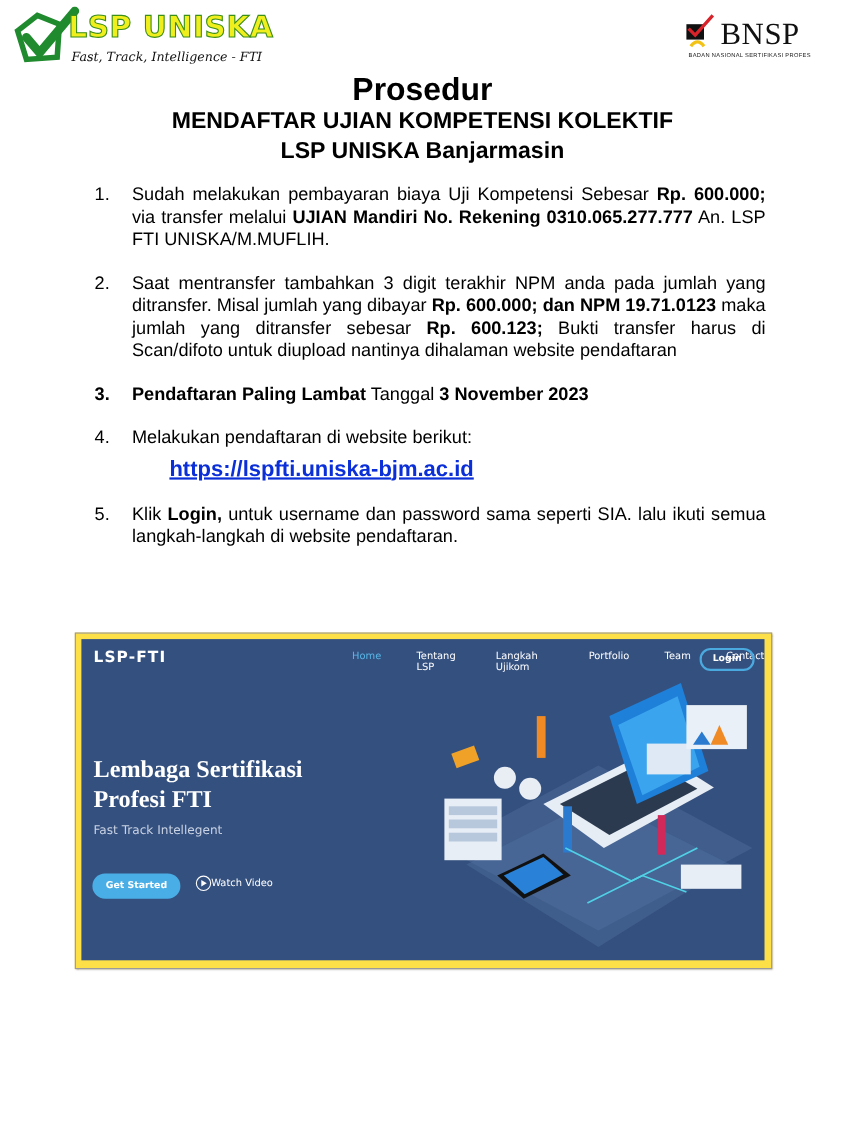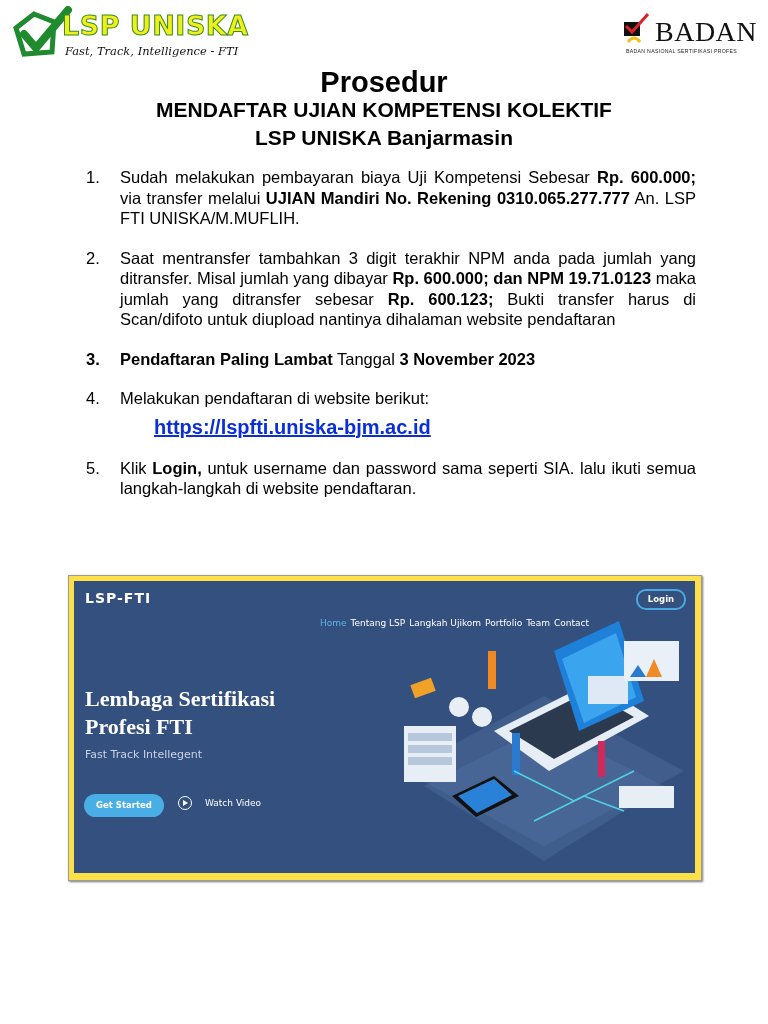--- a/index.html
+++ b/index.html
@@ -24,27 +24,27 @@
   .steps { position:absolute; left:86px; top:167px; width:610px; font-size:16.5px; line-height:20.5px; }
   .step { position:relative; padding-left:34px; text-align:justify; text-align-last:left; margin-bottom:19px; }
   .step .num { position:absolute; left:0; top:0; }
   .step b { font-weight:bold; }
   .link-wrap { text-align:center; margin-top:3px; margin-left:34px; }
   .link { color:#0a2ed8; font-weight:bold; font-size:20px; text-decoration:underline; line-height:30px; }
 
   .shot { position:absolute; left:68px; top:575px; width:632px; height:304px; border:1px solid #9a9a9a; background:#fde047; box-shadow:1px 1px 2px #777; }
   .hero { position:absolute; left:5px; top:5px; width:621px; height:292px; background:#34507f; overflow:hidden; }
   .hero .logo { position:absolute; left:11px; top:9px; color:#fff; font-weight:bold; font-size:14px; letter-spacing:1px; font-family:"DejaVu Sans", sans-serif; }
-  .hero .nav { position:absolute; left:246px; top:11px; display:flex; gap:4px; font-size:9px; color:#fff; font-family:"DejaVu Sans", sans-serif;margin-top:26px; }
+  .hero .nav { position:absolute; left:246px; top:11px; display:flex; gap:32px; font-size:9px; color:#fff; font-family:"DejaVu Sans", sans-serif; }
   .hero .nav .active { color:#58b6e8; }
   .hero .login { position:absolute; left:562px; top:8px; width:46px; height:17px; border:2px solid #4aa9de; border-radius:10px; color:#fff; font-size:8.5px; font-weight:bold; text-align:center; line-height:17px; font-family:"DejaVu Sans", sans-serif; }
   .hero h1 { position:absolute; left:11px; top:104px; margin:0; color:#fff; font-size:22px; line-height:28px; font-weight:bold; font-family:Liberation Serif, serif; }
   .hero .sub { position:absolute; left:11px; top:167px; color:#c9d2e3; font-size:11px; font-family:"DejaVu Sans", sans-serif; }
   .hero .btn { position:absolute; left:10px; top:213px; width:80px; height:23px; background:#4aaee6; color:#fff; border-radius:12px; font-size:8.5px; font-weight:bold; text-align:center; line-height:23px; font-family:"DejaVu Sans", sans-serif; }
-  .hero .watch { position:absolute; left:104px; top:215px; display:flex; align-items:center; gap:13px; color:#fff; font-size:9px; font-family:"DejaVu Sans", sans-serif; }
+  .hero .watch { position:absolute; left:104px; top:215px; display:flex; align-items:center; gap:0; color:#fff; font-size:9px; font-family:"DejaVu Sans", sans-serif; }
   .hero .watch .circ { width:14px; height:14px; border:1.5px solid #fff; border-radius:50%; position:relative; box-sizing:border-box; }
   .hero .watch .circ:after { content:""; position:absolute; left:4px; top:2.5px; border-left:5px solid #fff; border-top:3.5px solid transparent; border-bottom:3.5px solid transparent; }
   .illus { position:absolute; left:310px; top:40px; width:311px; height:252px; }
 </style>
 </head>
 <body>
 
 <div class="logo-left">
   <svg class="check" viewBox="0 0 64 54">
     <polygon points="6,22 24,8 44,16 42,46 14,48" fill="none" stroke="#1f8a2e" stroke-width="5"></polygon>
@@ -53,21 +53,21 @@
   <span class="brand">LSP UNISKA</span>
   <span class="tagline">Fast, Track, Intelligence - FTI</span>
 </div>
 
 <div class="logo-right">
   <svg class="mark" viewBox="0 0 30 36">
     <rect x="2" y="10" width="16" height="14" fill="#111"></rect>
     <polyline points="4,14 10,20 26,2" fill="none" stroke="#d8232a" stroke-width="3"></polyline>
     <path d="M6,30 Q12,22 18,30" fill="none" stroke="#f2c316" stroke-width="3"></path>
   </svg>
-  <span class="brand">BADAN</span>
+  <span class="brand">BNSP</span>
   <span class="sub">BADAN NASIONAL SERTIFIKASI PROFES</span>
 </div>
 
 <div class="titles">
   <div class="t1">Prosedur</div>
   <div class="t2">MENDAFTAR UJIAN KOMPETENSI KOLEKTIF</div>
   <div class="t3">LSP UNISKA Banjarmasin</div>
 </div>
 
 <div class="steps">

